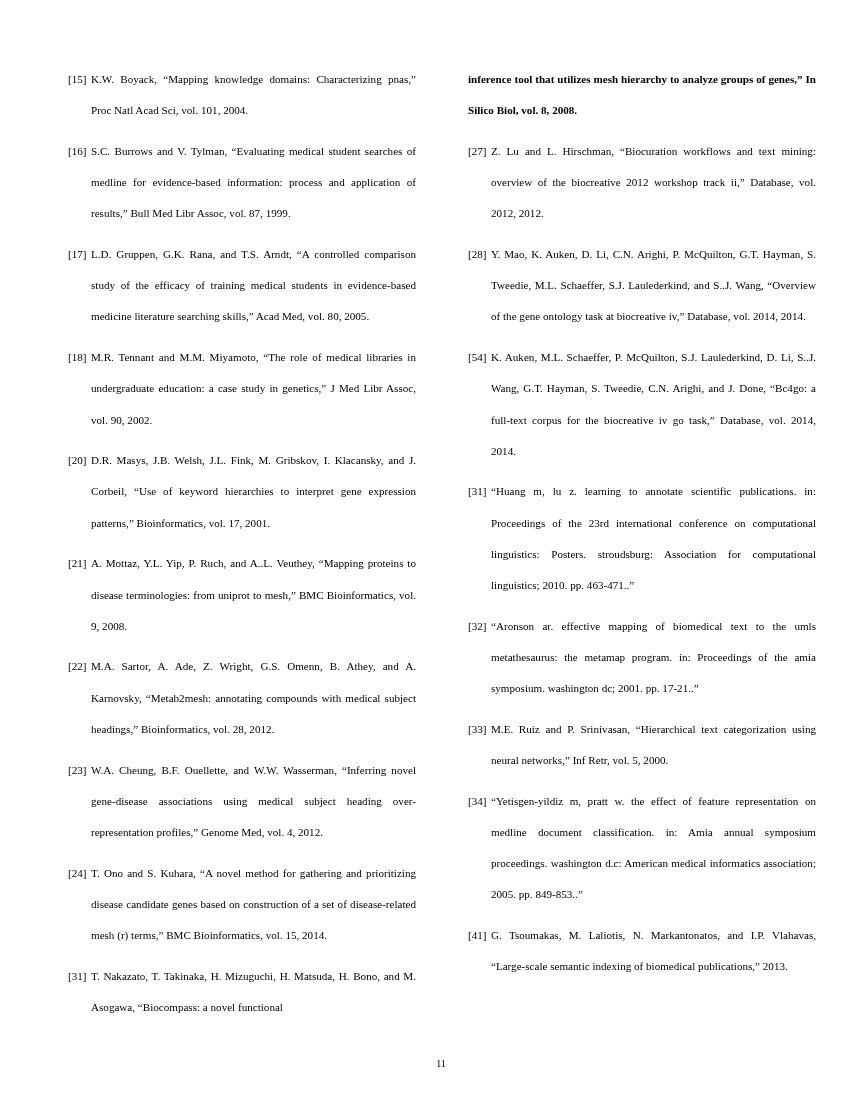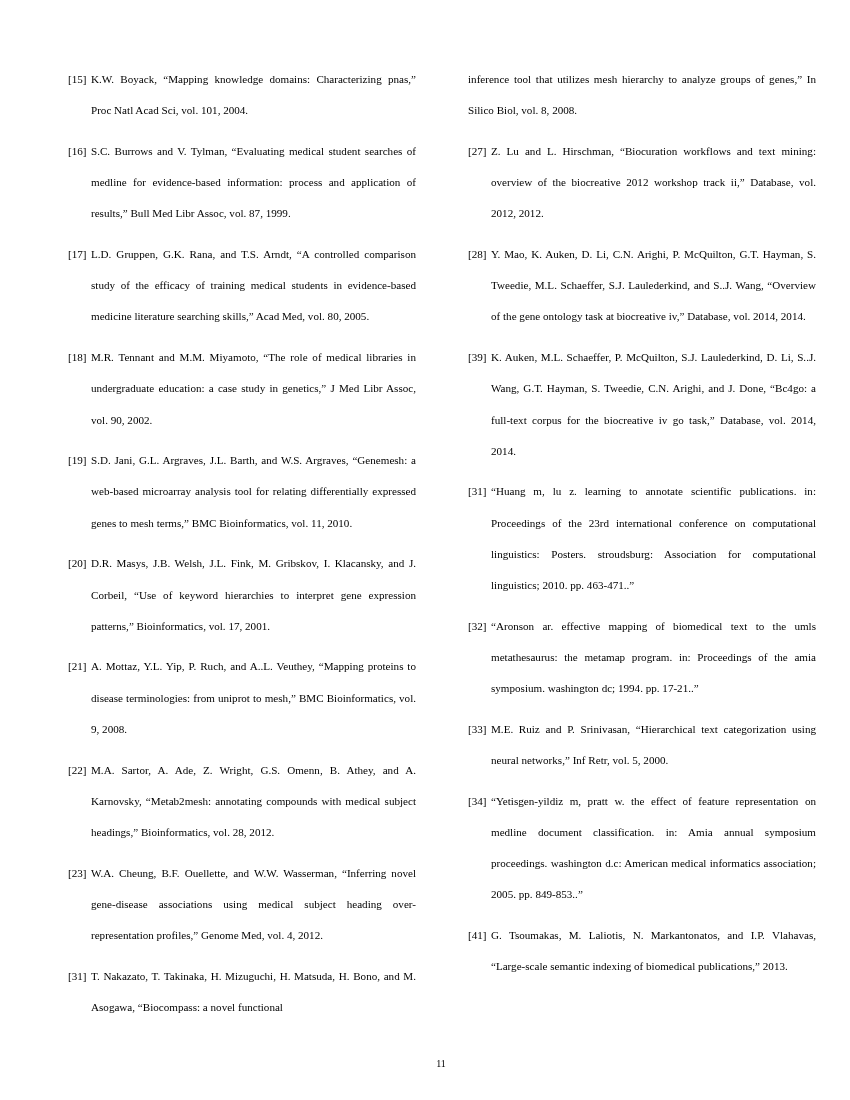--- a/index.html
+++ b/index.html
@@ -60,20 +60,21 @@
     line-height: 31.2px;
     text-align: left;
     white-space: nowrap;
   }
   .ref .body {
     display: block;
   }
   
   .ref.carryover {
     padding-left: 0;
+    font-weight: bold;
   }
   .pagenum {
     position: absolute;
     left: 0;
     top: 1057px;
     width: 850px;
     text-align: center;
     font-size: 10px;
     line-height: 14px;
   }
@@ -96,68 +97,68 @@
         </p>
         <p class="ref">
           <span class="label">[17]</span>
           <span class="body">L.D. Gruppen, G.K. Rana, and T.S. Arndt, “A controlled comparison study of the efficacy of training medical students in evidence-based medicine literature searching skills,” Acad Med, vol. 80, 2005.</span>
         </p>
         <p class="ref">
           <span class="label">[18]</span>
           <span class="body">M.R. Tennant and M.M. Miyamoto, “The role of medical libraries in undergraduate education: a case study in genetics,” J Med Libr Assoc, vol. 90, 2002.</span>
         </p>
         <p class="ref">
-          <span class="label">[19]</span>
-          <span class="body">S.D. Jani, G.L. Argraves, J.L. Barth, and W.S. Argraves, “Genemesh: a web-based microarray analysis tool for relating differentially expressed genes to mesh terms,” BMC Bioinformatics, vol. 11, 2010.</span>
-        </p>
-        <p class="ref">
           <span class="label">[20]</span>
           <span class="body">D.R. Masys, J.B. Welsh, J.L. Fink, M. Gribskov, I. Klacansky, and J. Corbeil, “Use of keyword hierarchies to interpret gene expression patterns,” Bioinformatics, vol. 17, 2001.</span>
         </p>
         <p class="ref">
           <span class="label">[21]</span>
           <span class="body">A. Mottaz, Y.L. Yip, P. Ruch, and A..L. Veuthey, “Mapping proteins to disease terminologies: from uniprot to mesh,” BMC Bioinformatics, vol. 9, 2008.</span>
         </p>
         <p class="ref">
           <span class="label">[22]</span>
           <span class="body">M.A. Sartor, A. Ade, Z. Wright, G.S. Omenn, B. Athey, and A. Karnovsky, “Metab2mesh: annotating compounds with medical subject headings,” Bioinformatics, vol. 28, 2012.</span>
         </p>
         <p class="ref">
           <span class="label">[23]</span>
           <span class="body">W.A. Cheung, B.F. Ouellette, and W.W. Wasserman, “Inferring novel gene-disease associations using medical subject heading over-representation profiles,” Genome Med, vol. 4, 2012.</span>
+        </p>
+        <p class="ref">
+          <span class="label">[24]</span>
+          <span class="body">T. Ono and S. Kuhara, “A novel method for gathering and prioritizing disease candidate genes based on construction of a set of disease-related mesh (r) terms,” BMC Bioinformatics, vol. 15, 2014.</span>
         </p>
         <p class="ref">
           <span class="label">[31]</span>
           <span class="body">T. Nakazato, T. Takinaka, H. Mizuguchi, H. Matsuda, H. Bono, and M. Asogawa, “Biocompass: a novel functional</span>
         </p>
       </div>
 
     <div class="column" id="right-column">
         <p class="ref carryover">
           <span class="body">inference tool that utilizes mesh hierarchy to analyze groups of genes,” In Silico Biol, vol. 8, 2008.</span>
         </p>
         <p class="ref">
           <span class="label">[27]</span>
           <span class="body">Z. Lu and L. Hirschman, “Biocuration workflows and text mining: overview of the biocreative 2012 workshop track ii,” Database, vol. 2012, 2012.</span>
         </p>
         <p class="ref">
           <span class="label">[28]</span>
           <span class="body">Y. Mao, K. Auken, D. Li, C.N. Arighi, P. McQuilton, G.T. Hayman, S. Tweedie, M.L. Schaeffer, S.J. Laulederkind, and S..J. Wang, “Overview of the gene ontology task at biocreative iv,” Database, vol. 2014, 2014.</span>
         </p>
         <p class="ref">
-          <span class="label">[39]</span>
+          <span class="label">[54]</span>
           <span class="body">K. Auken, M.L. Schaeffer, P. McQuilton, S.J. Laulederkind, D. Li, S..J. Wang, G.T. Hayman, S. Tweedie, C.N. Arighi, and J. Done, “Bc4go: a full-text corpus for the biocreative iv go task,” Database, vol. 2014, 2014.</span>
         </p>
         <p class="ref">
           <span class="label">[31]</span>
           <span class="body">“Huang m, lu z. learning to annotate scientific publications. in: Proceedings of the 23rd international conference on computational linguistics: Posters. stroudsburg: Association for computational linguistics; 2010. pp. 463-471..”</span>
         </p>
         <p class="ref">
           <span class="label">[32]</span>
-          <span class="body">“Aronson ar. effective mapping of biomedical text to the umls metathesaurus: the metamap program. in: Proceedings of the amia symposium. washington dc; 1994. pp. 17-21..”</span>
+          <span class="body">“Aronson ar. effective mapping of biomedical text to the umls metathesaurus: the metamap program. in: Proceedings of the amia symposium. washington dc; 2001. pp. 17-21..”</span>
         </p>
         <p class="ref">
           <span class="label">[33]</span>
           <span class="body">M.E. Ruiz and P. Srinivasan, “Hierarchical text categorization using neural networks,” Inf Retr, vol. 5, 2000.</span>
         </p>
         <p class="ref">
           <span class="label">[34]</span>
           <span class="body">“Yetisgen-yildiz m, pratt w. the effect of feature representation on medline document classification. in: Amia annual symposium proceedings. washington d.c: American medical informatics association; 2005. pp. 849-853..”</span>
         </p>
         <p class="ref">

